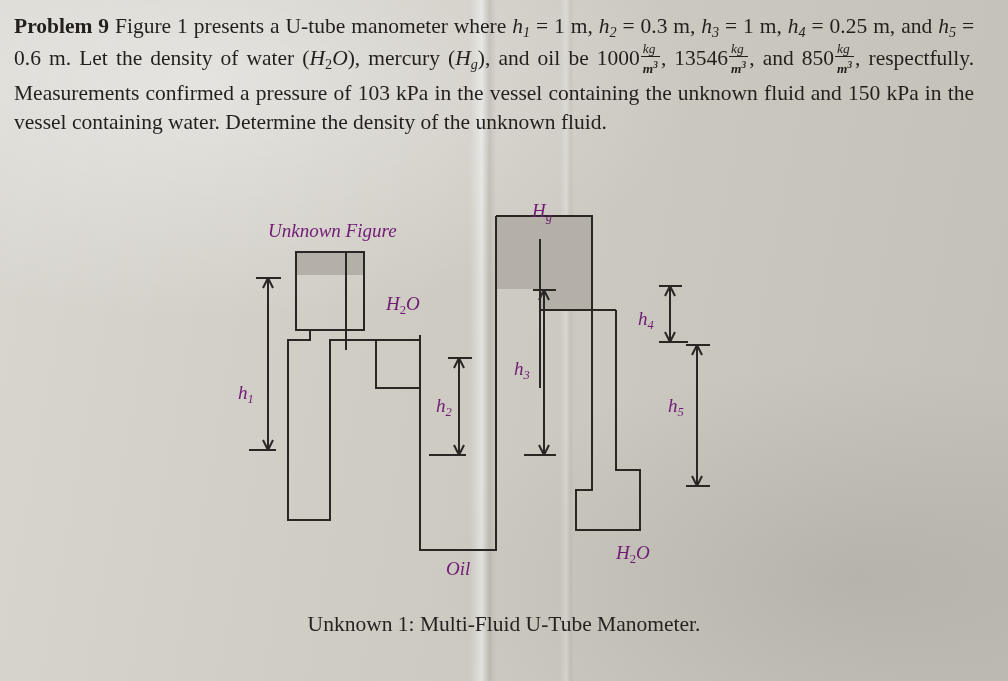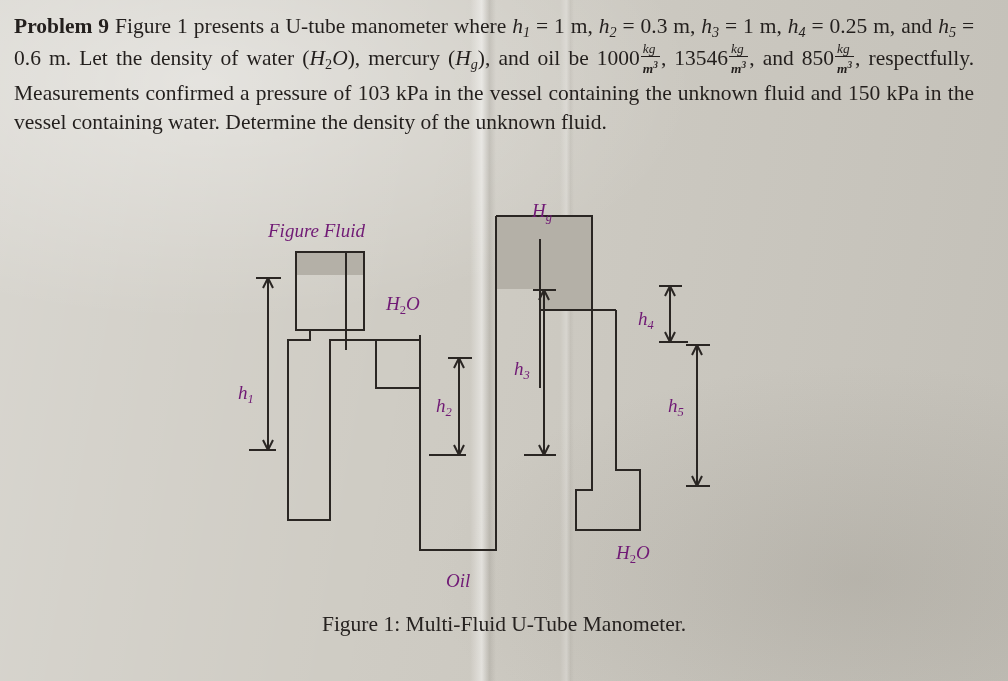--- a/index.html
+++ b/index.html
@@ -171,36 +171,36 @@
       <path d="M 670 152 l -5 -10 M 670 152 l 5 -10"></path>
 
       <line x1="697" y1="155" x2="697" y2="296"></line>
       <line x1="686" y1="155" x2="710" y2="155"></line>
       <line x1="686" y1="296" x2="710" y2="296"></line>
       <path d="M 697 155 l -5 10 M 697 155 l 5 10"></path>
       <path d="M 697 296 l -5 -10 M 697 296 l 5 -10"></path>
     </g>
   </svg>
 
-  <div class="fig-label" style="left:268px; top:30px;">Figure Fluid</div>
+  <div class="fig-label" style="left:268px; top:30px;">Unknown Figure</div>
 
   <div class="fig-label" style="left:386px; top:103px;">
     <span class="it">H<span style="font-size:.66em;vertical-align:-.28em;font-style:normal">2</span>O</span>
   </div>
 
   <div class="fig-label" style="left:532px; top:10px;">
     <span class="it">H<span style="font-size:.66em;vertical-align:-.28em;font-style:italic">g</span></span>
   </div>
 
-  <div class="fig-label" style="left:446px; top:380px;">Oil</div>
+  <div class="fig-label" style="left:446px; top:368px;">Oil</div>
 
   <div class="fig-label" style="left:616px; top:352px;">
     <span class="it">H<span style="font-size:.66em;vertical-align:-.28em;font-style:normal">2</span>O</span>
   </div>
 
   <div class="fig-label it" style="left:238px; top:192px;">h<span style="font-size:.66em;vertical-align:-.28em">1</span></div>
   <div class="fig-label it" style="left:436px; top:205px;font-style:italic;">h<span style="font-size:.66em;vertical-align:-.28em">2</span></div>
   <div class="fig-label it" style="left:514px; top:168px;text-align:right;">h<span style="font-size:.66em;vertical-align:-.28em">3</span></div>
   <div class="fig-label it" style="left:638px; top:118px;">h<span style="font-size:.66em;vertical-align:-.28em">4</span></div>
   <div class="fig-label it" style="left:668px; top:205px;">h<span style="font-size:.66em;vertical-align:-.28em">5</span></div>
 </div>
 
-<div class="figure-caption">Figure 1: Multi-Fluid U-Tube Manometer.</div>
+<div class="figure-caption">Unknown 1: Multi-Fluid U-Tube Manometer.</div>
 
 </body></html>

